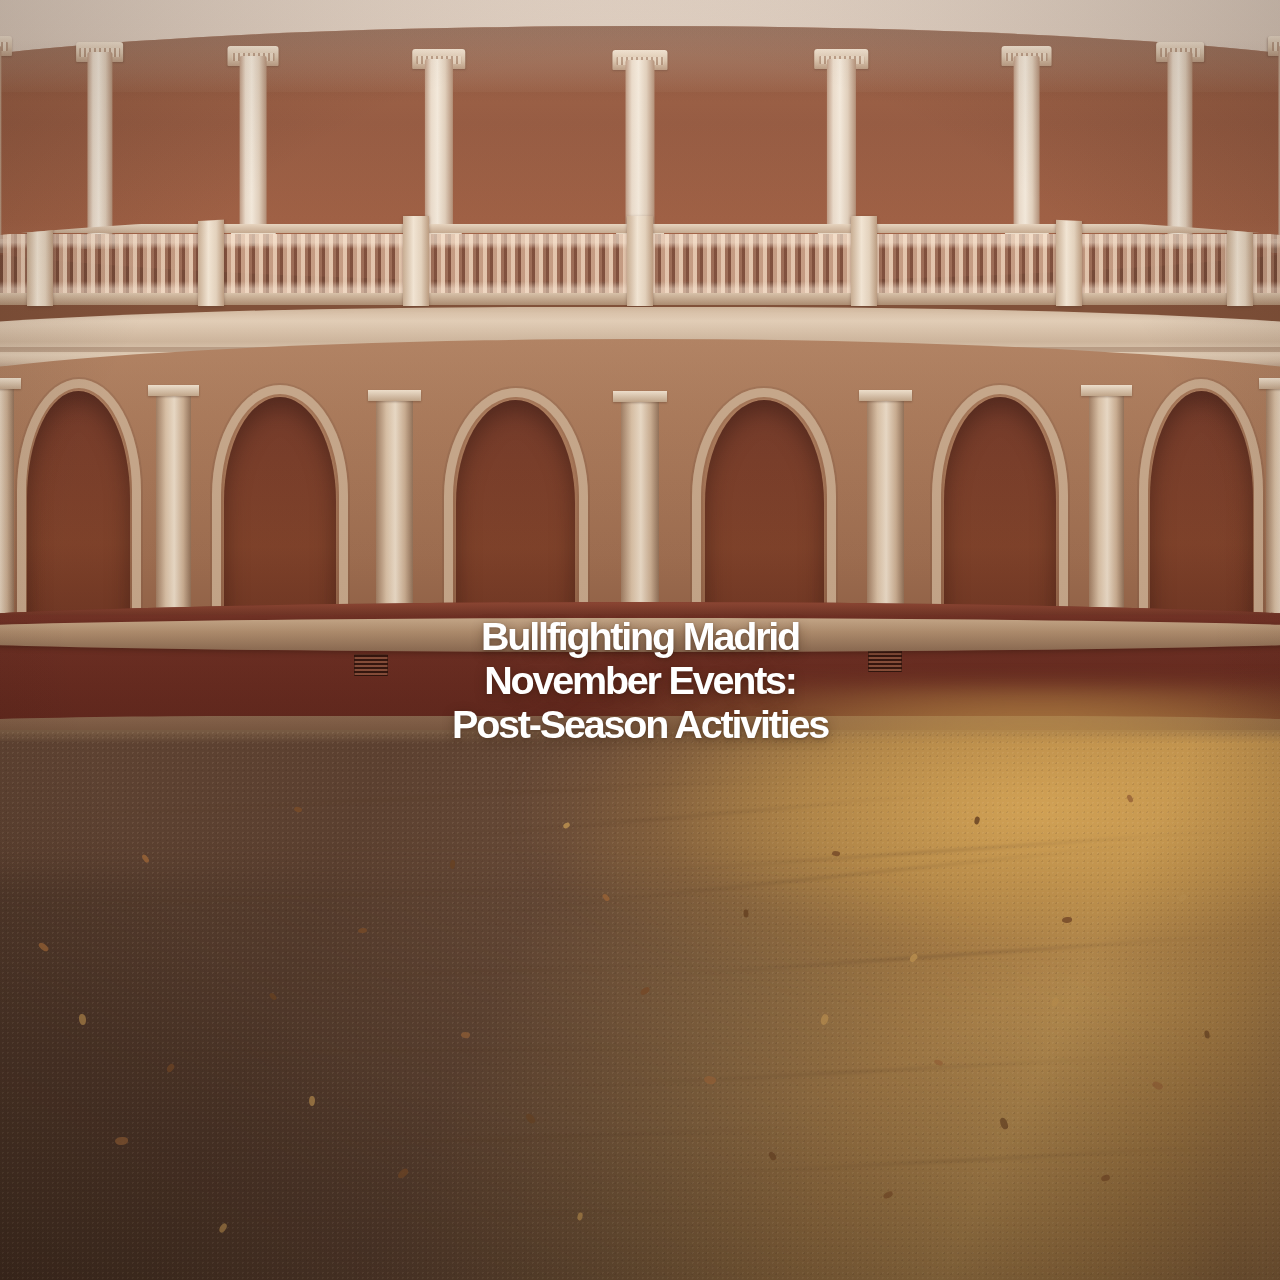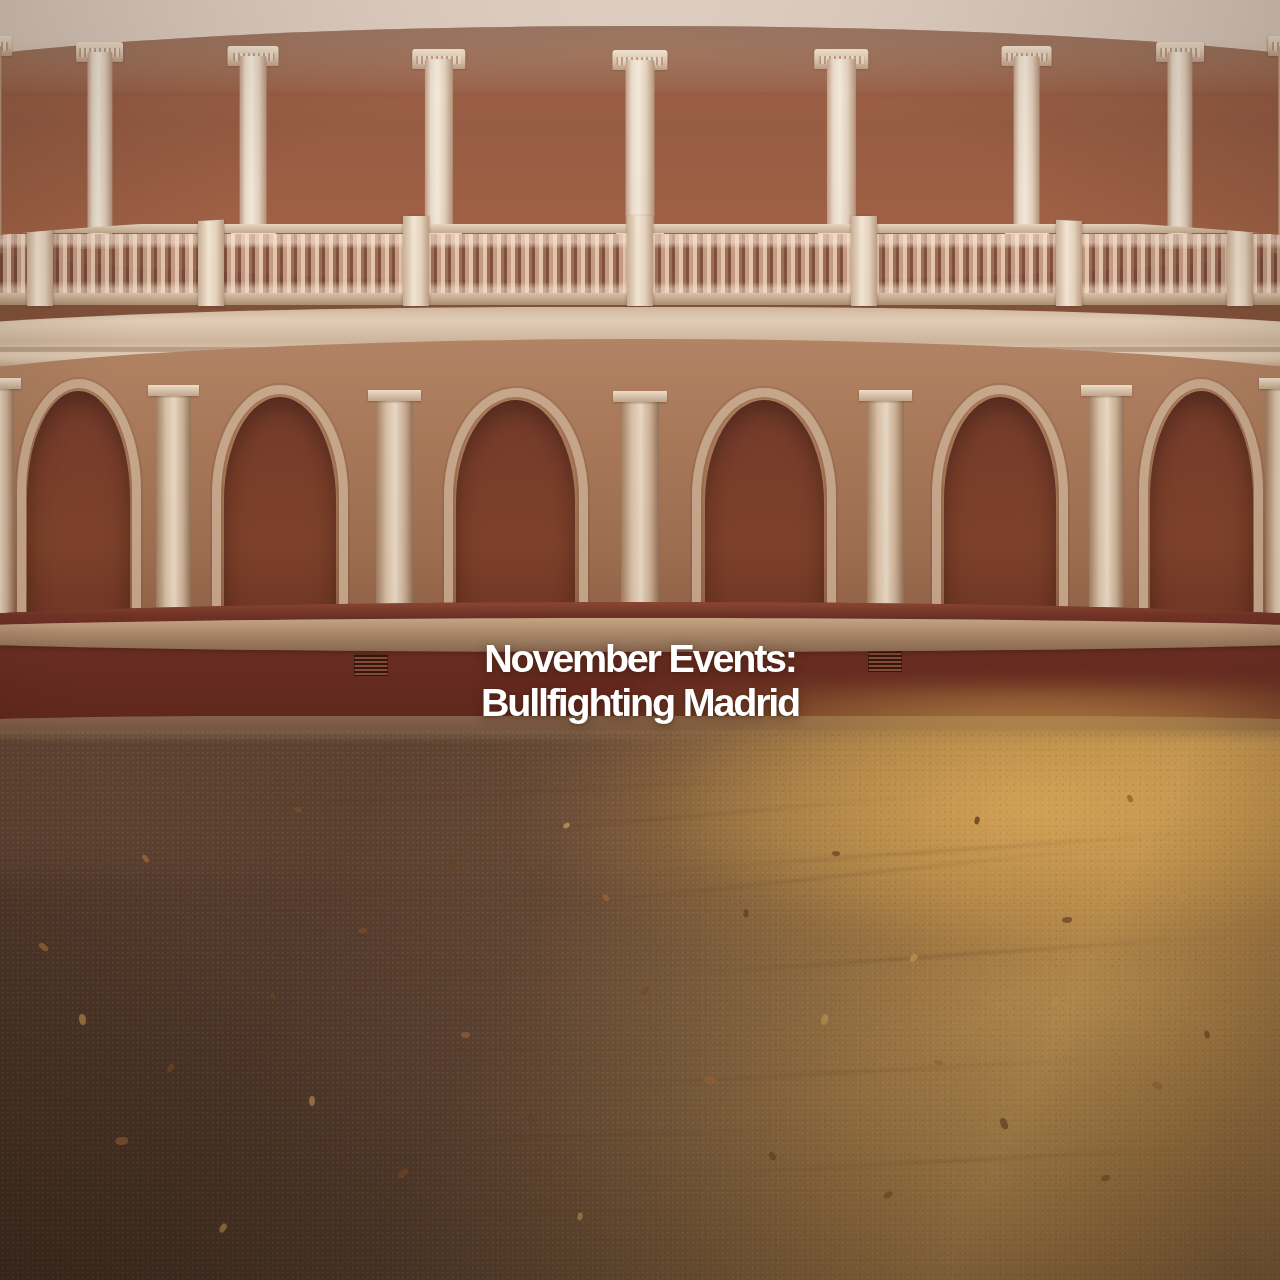--- a/index.html
+++ b/index.html
@@ -484,18 +484,19 @@
           <div class="leaf" style="left: 88%; top: 12%; width: 8px; height: 5px; transform: rotate(68deg); background: rgb(160, 104, 58); opacity: 0.85;"></div>
         </div>
     </div>
 
     <div class="tone"></div>
     <div class="vignette"></div>
   </div>
 
   <div class="title-wrap">
     <h1 class="title" style="font-size: 39.5px;">
+      <span class="ln">Bullfighting Madrid</span>
       <span class="ln">November Events:</span>
-      <span class="ln">Bullfighting Madrid</span>
+      <span class="ln">Post-Season Activities</span>
     </h1>
   </div>
 
 </div>
 
 </body></html>

